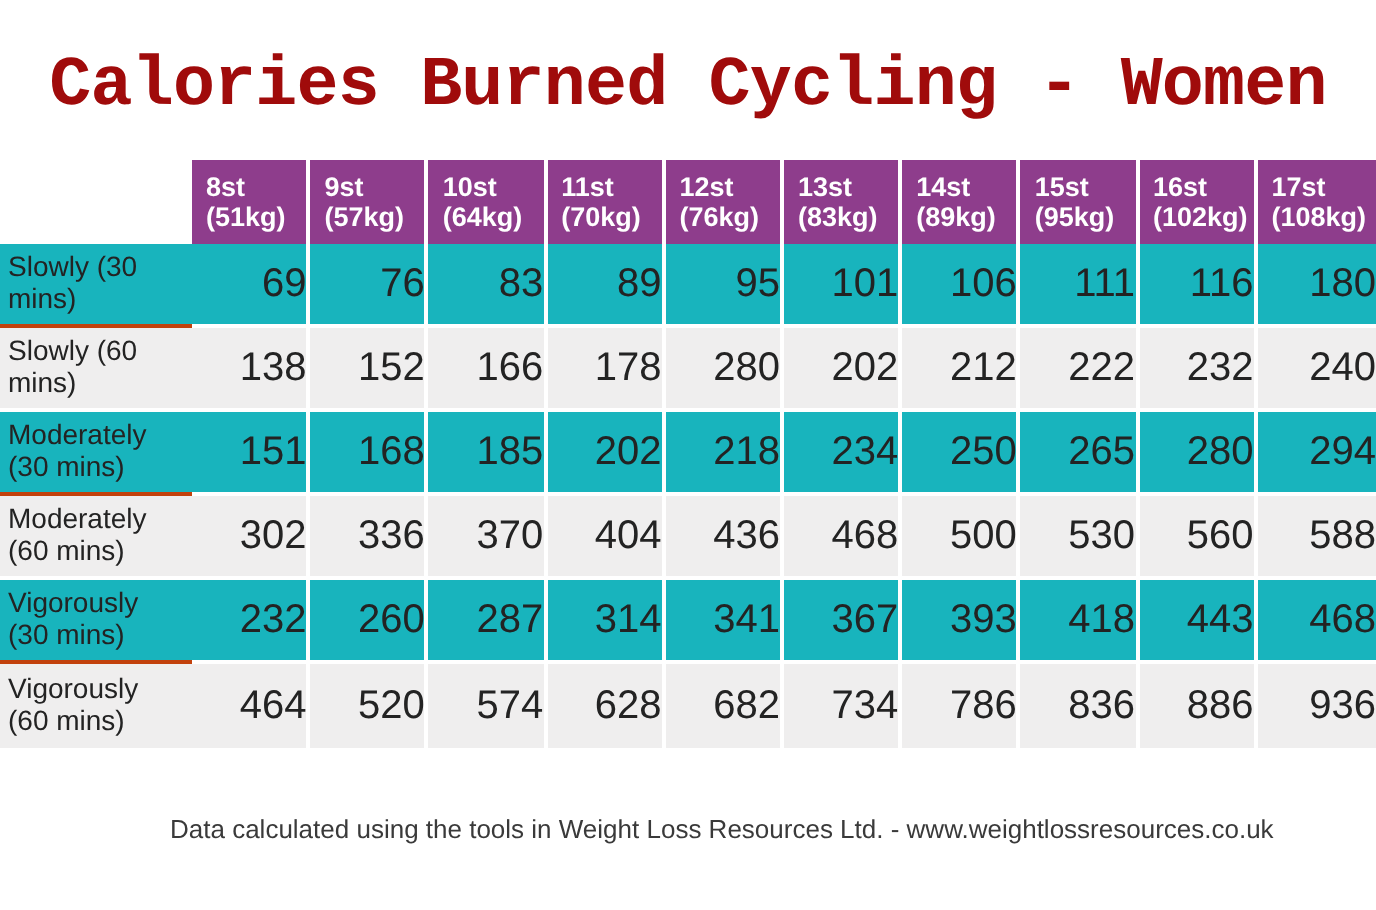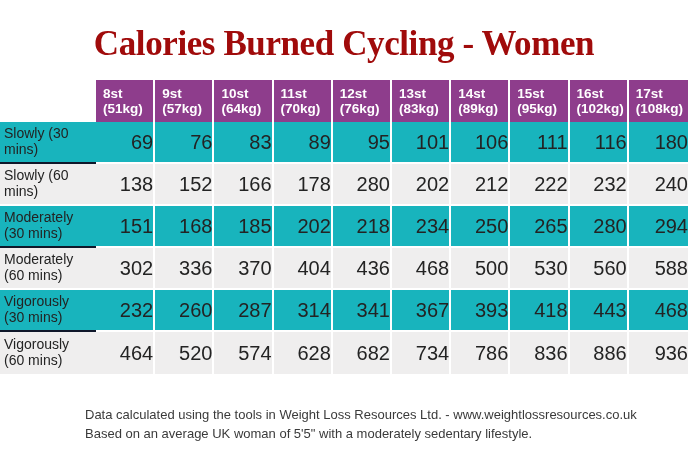--- a/index.html
+++ b/index.html
@@ -20,21 +20,21 @@
   .title-bar {
     width: 688px;
     height: 80px;
     display: flex;
     align-items: center;
     justify-content: center;
     box-sizing: border-box;
     padding-top: 6px;
   }
   .page-title {
-    font-family: Liberation Serif, serif;
+    font-family: Liberation Mono, monospace;
     font-size: 35px;
     font-weight: bold;
     color: #a00b0b;
     letter-spacing: -0.4px;
     white-space: nowrap;
     line-height: 1;
   }
 
   
   .table-wrap {
@@ -99,21 +99,21 @@
     box-sizing: border-box;
     border-right: 2px solid #ffffff;
   }
   tbody td.val:last-child { border-right: none; }
 
   tbody tr.row-teal th.row-label,
   tbody tr.row-teal td.val { background: #18b4bd; }
   tbody tr.row-gray th.row-label,
   tbody tr.row-gray td.val { background: #efeeee; }
 
-  tbody tr.row-teal th.row-label { border-bottom: 2px solid #0f172a; }
+  tbody tr.row-teal th.row-label { border-bottom: 2px solid #c2410c; }
   tbody tr.row-gray th.row-label { border-bottom: 2px solid #ffffff; }
   tbody tr.row-teal td.val { border-bottom: 2px solid #ffffff; }
   tbody tr.row-gray td.val { border-bottom: 2px solid #ffffff; }
   tbody tr:last-child td.val,
   tbody tr:last-child th.row-label { border-bottom: none; }
 
   
   .footer {
     margin-top: 32px;
     padding-left: 85px;
@@ -275,14 +275,13 @@
         <td class="val">886</td>
         <td class="val">936</td>
       </tr>
 
     </tbody>
   </table>
 </div>
 
 <div class="footer">
   <span class="f-line">Data calculated using the tools in Weight Loss Resources Ltd. - www.weightlossresources.co.uk</span>
-  <span class="f-line">Based on an average UK woman of 5'5" with a moderately sedentary lifestyle.</span>
 </div>
 
 </body></html>

